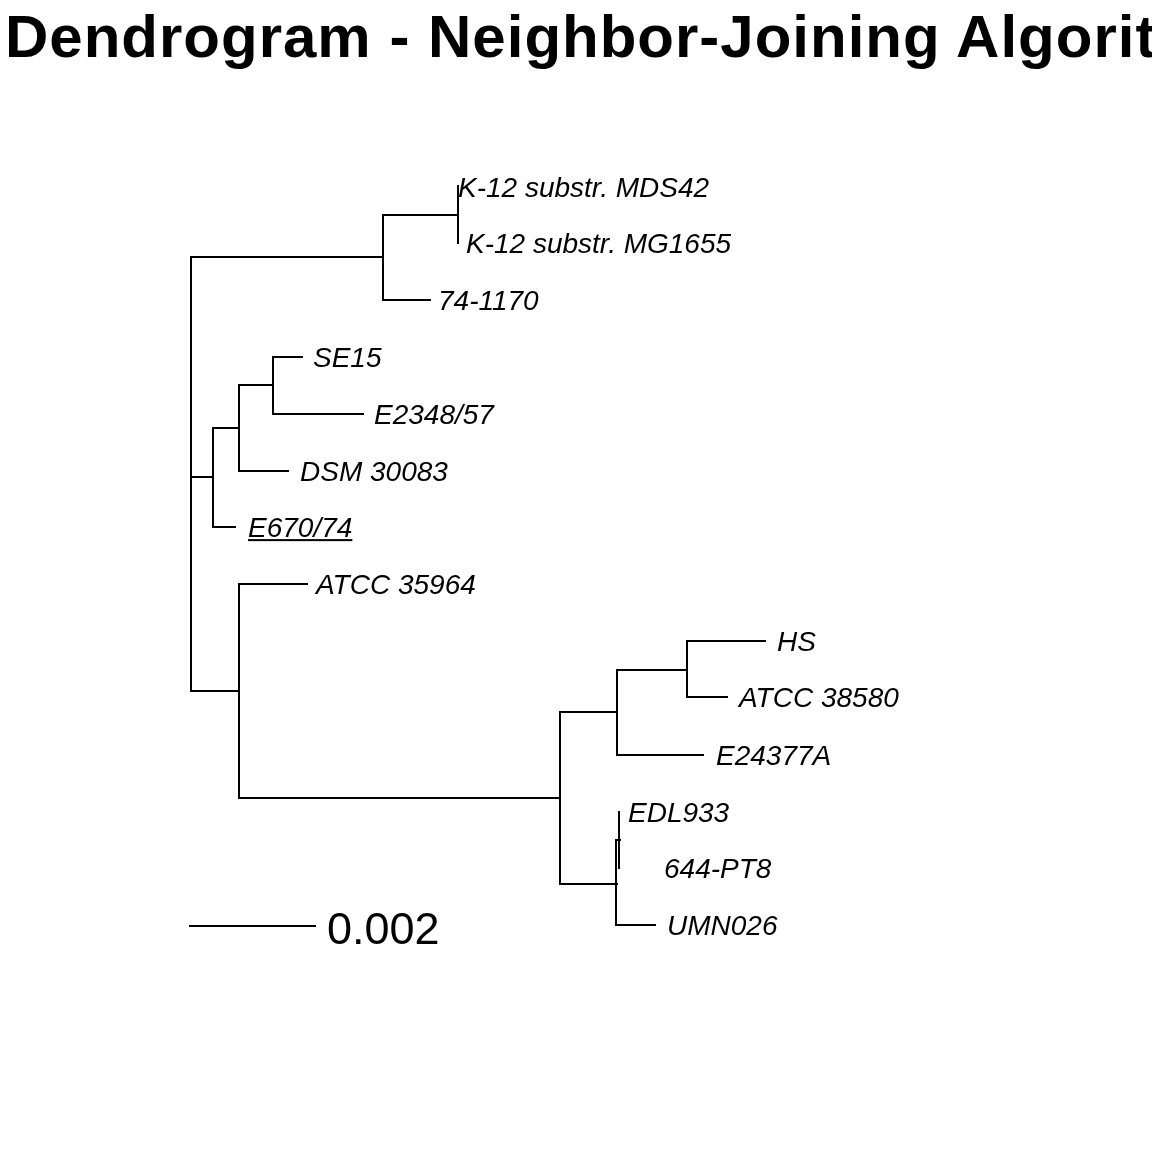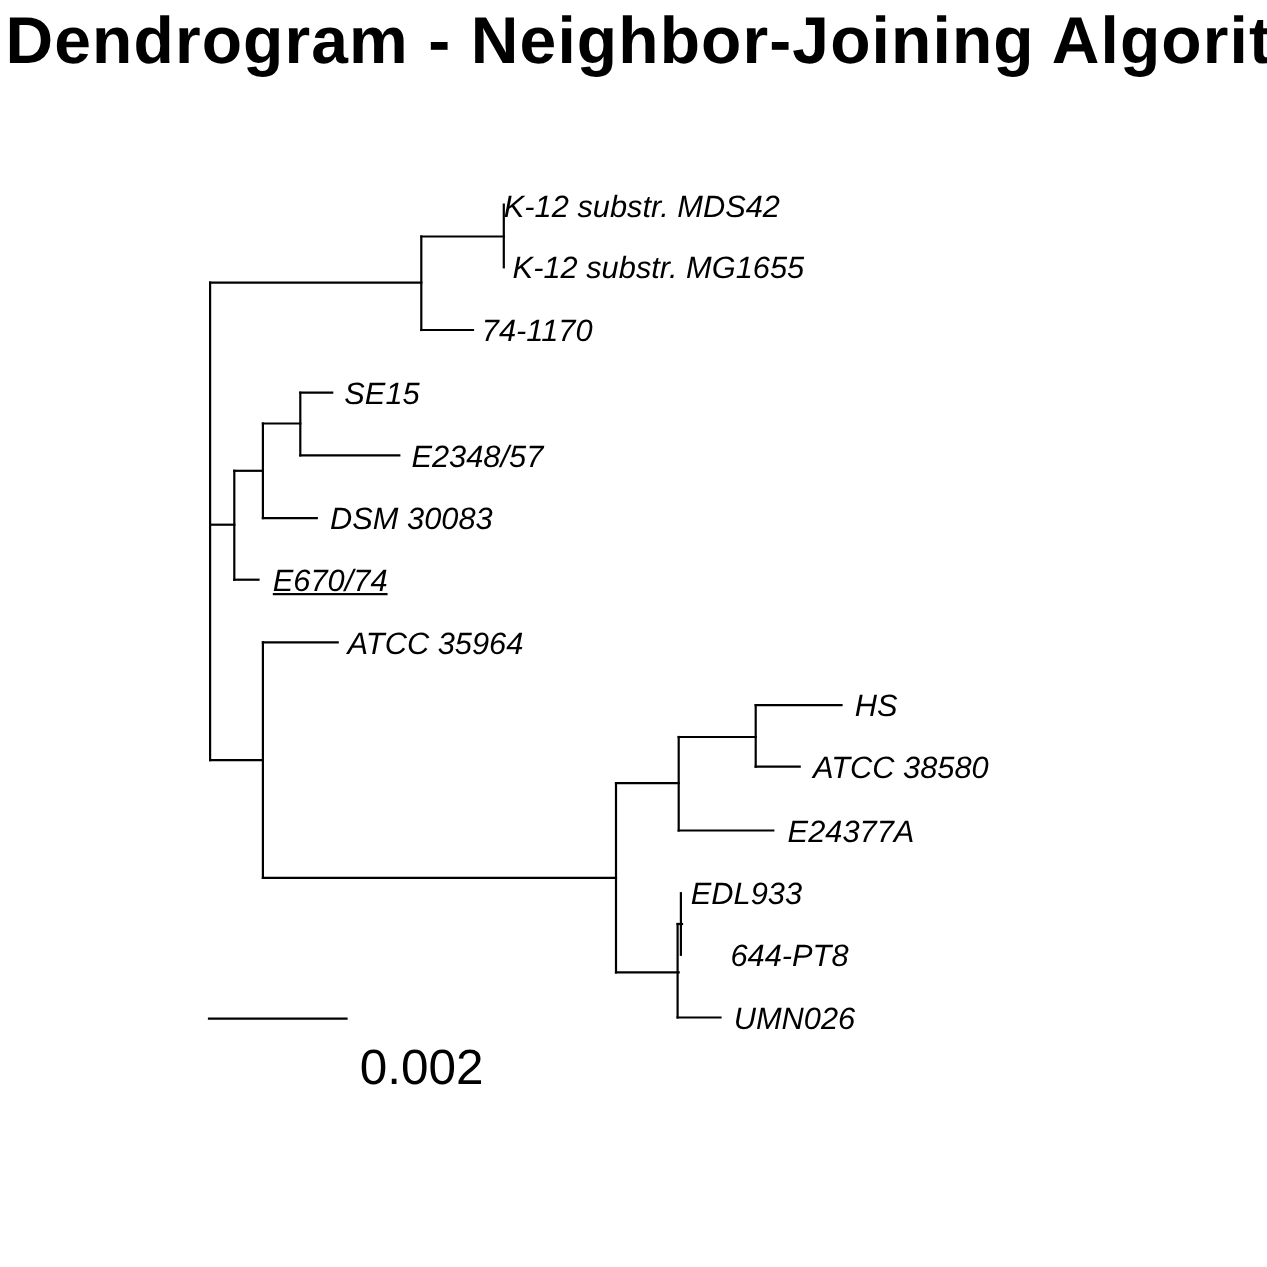--- a/index.html
+++ b/index.html
@@ -91,14 +91,14 @@
       <div class="taxon-label" style="left: 300px; top: 471px;">DSM 30083</div>
       <div class="taxon-label" style="left: 248px; top: 527px; text-decoration: underline;">E670/74</div>
       <div class="taxon-label" style="left: 316px; top: 584px;">ATCC 35964</div>
       <div class="taxon-label" style="left: 777px; top: 641px;">HS</div>
       <div class="taxon-label" style="left: 739px; top: 697px;">ATCC 38580</div>
       <div class="taxon-label" style="left: 716px; top: 755px;">E24377A</div>
       <div class="taxon-label" style="left: 628px; top: 812px;">EDL933</div>
       <div class="taxon-label" style="left: 640px; top: 868px; margin-left: 24px;">644-PT8</div>
       <div class="taxon-label" style="left: 667px; top: 925px;">UMN026</div>
     </div>
-  <div id="scale-label" style="left: 327px; top: 928px; margin-top: 42px;">0.002</div>
+  <div id="scale-label" style="left: 327px; top: 928px;">0.002</div>
 </div>
 
 </body></html>

